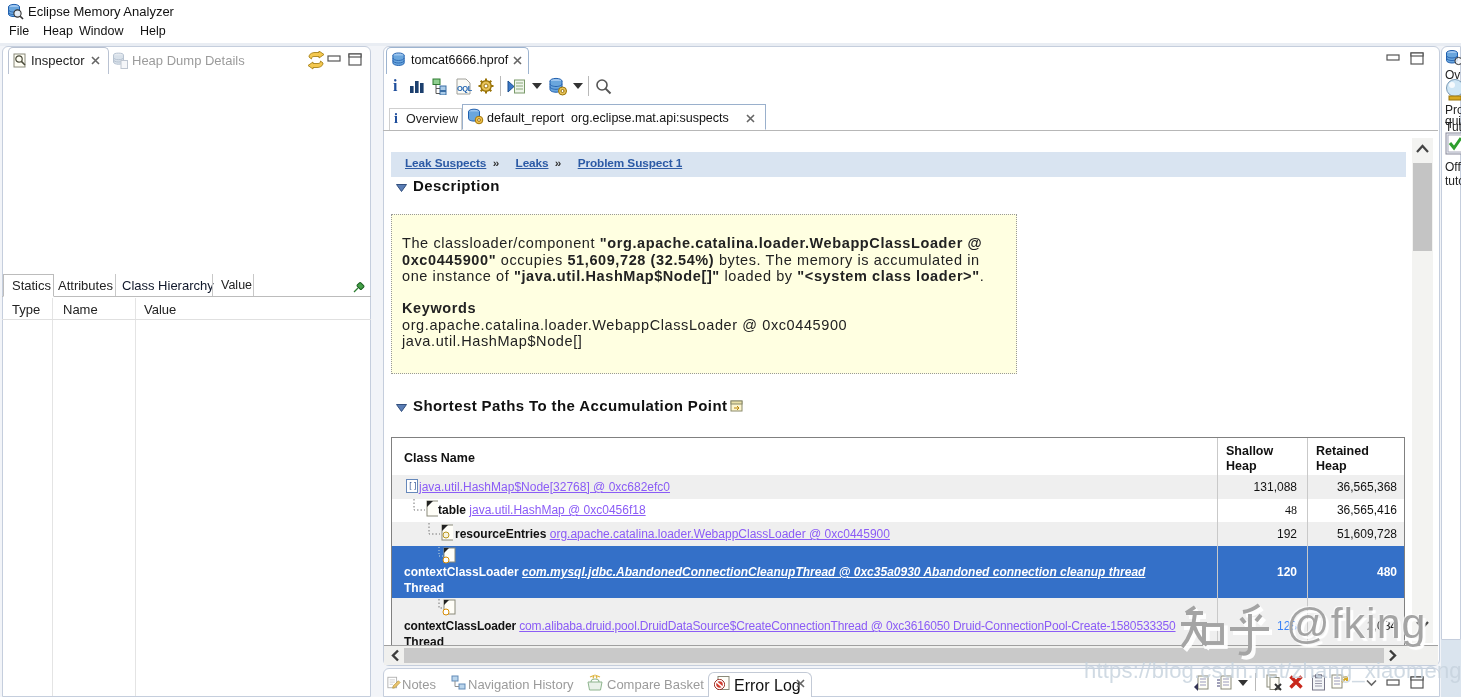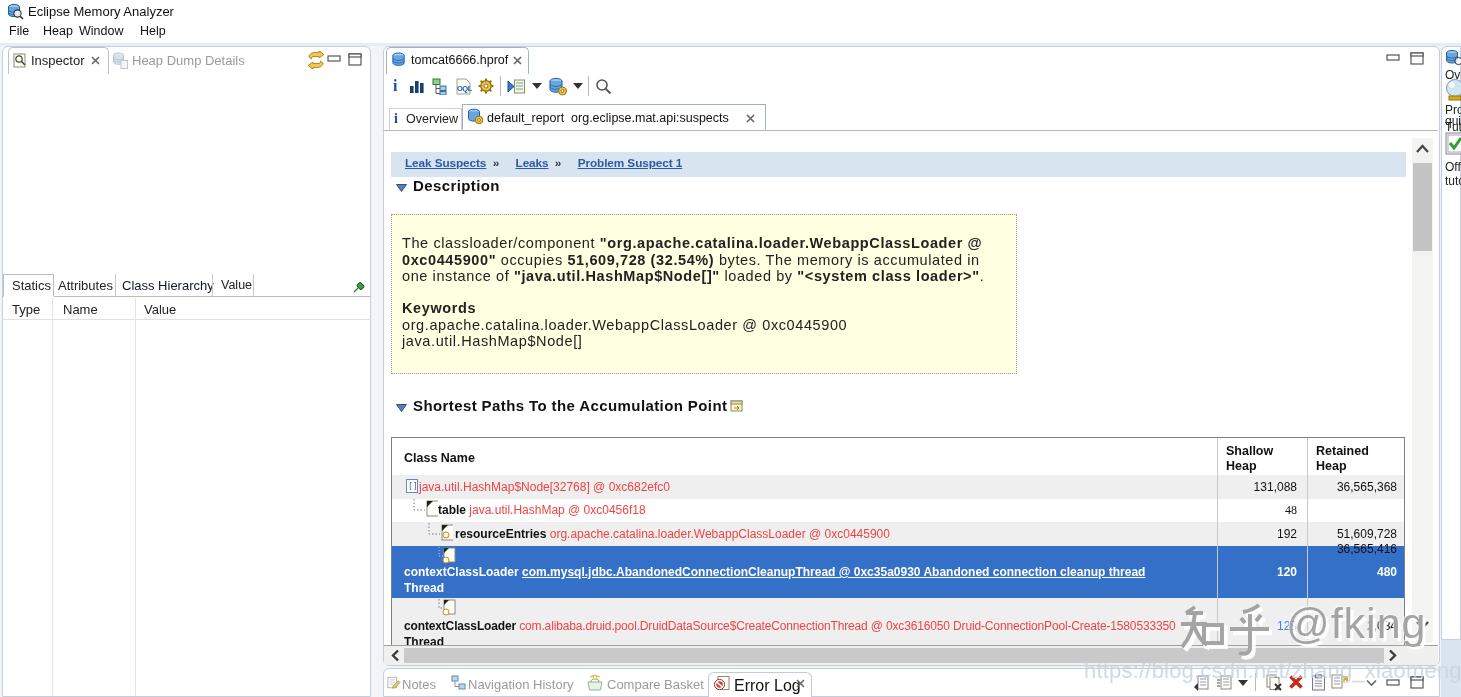--- a/index.html
+++ b/index.html
@@ -1,20 +1,20 @@
 <!DOCTYPE html>
 <html><head>
 <meta charset="utf-8">
 <style>
 * { margin:0; padding:0; box-sizing:border-box; }
 html,body { width:1461px; height:697px; overflow:hidden; }
 body { font-family:"Liberation Sans", sans-serif; background:#f2f4f8; position:relative; }
 .abs { position:absolute; }
 .panel { position:absolute; background:#fff; border:1px solid #c5cedd; border-radius:6px; }
-.link { color:#ef4444; }
+.link { color:#8b5cf6; text-decoration:underline; }
 .blink { color:#2c5aa5; text-decoration:underline; font-weight:bold;padding-left:10px; }
 .graytab { color:#9b9b9b; }
 </style>
 </head>
 <body>
 
 <div class="abs" style="left:0;top:0;width:1461px;height:44px;background:#ffffff;"></div>
 <div class="abs" style="left:0;top:43px;width:1461px;height:3px;background:#e9edf3;"></div>
 <svg class="abs" style="left:7px;top:3px" width="17" height="17" viewBox="0 0 17 17">
   <ellipse cx="7" cy="4" rx="5.5" ry="2.6" fill="#9ec6ef" stroke="#1f5fae" stroke-width="1"></ellipse>
@@ -232,39 +232,39 @@
       <div class="abs" style="left:820px;top:42px;width:85px;text-align:right;font-size:12px;color:#111;">131,088</div>
       <div class="abs" style="left:910px;top:42px;width:95px;text-align:right;font-size:12px;color:#111;">36,565,368</div>
 
       <svg class="abs" style="left:18px;top:61px" width="28" height="18" viewBox="0 0 22 18">
         <path d="M1 0 V11 H12" stroke="#777" stroke-width="1" stroke-dasharray="1.5,2" fill="none"></path>
         <rect x="14" y="2" width="12" height="15" fill="#fffef8" stroke="#8a8a7a"></rect>
         <path d="M14 2 L20 2 L14 8 Z" fill="#222"></path>
       </svg>
       <div class="abs" style="left:46px;top:65px;font-size:12px;color:#111;"><b>table</b> <span class="link">java.util.HashMap @ 0xc0456f18</span></div>
       <div class="abs" style="left:820px;top:65px;width:85px;text-align:right;font-size:12px;color:#111;font-family:Liberation Serif, serif;">48</div>
-      <div class="abs" style="left:910px;top:65px;width:95px;text-align:right;font-size:12px;color:#111;margin-top:39px;">36,565,416</div>
+      <div class="abs" style="left:910px;top:65px;width:95px;text-align:right;font-size:12px;color:#111;">36,565,416</div>
 
       <svg class="abs" style="left:33px;top:85px" width="28" height="18" viewBox="0 0 22 18">
         <path d="M1 0 V11 H12" stroke="#777" stroke-width="1" stroke-dasharray="1.5,2" fill="none"></path>
         <rect x="14" y="2" width="12" height="15" fill="#fffef8" stroke="#8a8a7a"></rect>
         <path d="M14 2 L20 2 L14 8 Z" fill="#222"></path>
         <circle cx="18" cy="12" r="3" fill="#f7f3e0" stroke="#b8961e"></circle>
       </svg>
       <div class="abs" style="left:63px;top:89px;font-size:12px;color:#111;"><b>resourceEntries</b> <span class="link">org.apache.catalina.loader.WebappClassLoader @ 0xc0445900</span></div>
       <div class="abs" style="left:820px;top:89px;width:85px;text-align:right;font-size:12px;color:#111;">192</div>
       <div class="abs" style="left:910px;top:89px;width:95px;text-align:right;font-size:12px;color:#111;">51,609,728</div>
 
       <svg class="abs" style="left:46px;top:109px" width="22" height="18" viewBox="0 0 22 18">
         <path d="M1 0 V9 H5" stroke="#cdd" stroke-width="1" stroke-dasharray="1,2" fill="none"></path>
         <rect x="6" y="1" width="11" height="14" fill="#fffef8" stroke="#8a8a7a"></rect>
         <path d="M6 1 L11 1 L6 6 Z" fill="#222"></path>
         <circle cx="8" cy="13" r="3" fill="#fff" stroke="#d88b00"></circle>
       </svg>
-      <div class="abs" style="left:12px;top:127px;font-size:12px;color:#fff;font-weight:bold;">contextClassLoader <span style="text-decoration:underline;">com.mysql.jdbc.AbandonedConnectionCleanupThread @ 0xc35a0930 Abandoned connection cleanup thread</span></div>
+      <div class="abs" style="left:12px;top:127px;font-size:12px;color:#fff;font-weight:bold;">contextClassLoader <span style="text-decoration:underline;font-style:italic;">com.mysql.jdbc.AbandonedConnectionCleanupThread @ 0xc35a0930 Abandoned connection cleanup thread</span></div>
       <div class="abs" style="left:12px;top:143px;font-size:12px;color:#fff;font-weight:bold;">Thread</div>
       <div class="abs" style="left:820px;top:127px;width:85px;text-align:right;font-size:12px;color:#fff;font-weight:bold;">120</div>
       <div class="abs" style="left:910px;top:127px;width:95px;text-align:right;font-size:12px;color:#fff;font-weight:bold;">480</div>
 
       <svg class="abs" style="left:46px;top:161px" width="22" height="18" viewBox="0 0 22 18">
         <path d="M1 0 V9 H5" stroke="#777" stroke-width="1" stroke-dasharray="1.5,2" fill="none"></path>
         <rect x="6" y="1" width="11" height="14" fill="#fffef8" stroke="#8a8a7a"></rect>
         <path d="M6 1 L11 1 L6 6 Z" fill="#222"></path>
         <circle cx="8" cy="13" r="3" fill="#fff" stroke="#d88b00"></circle>
       </svg>

